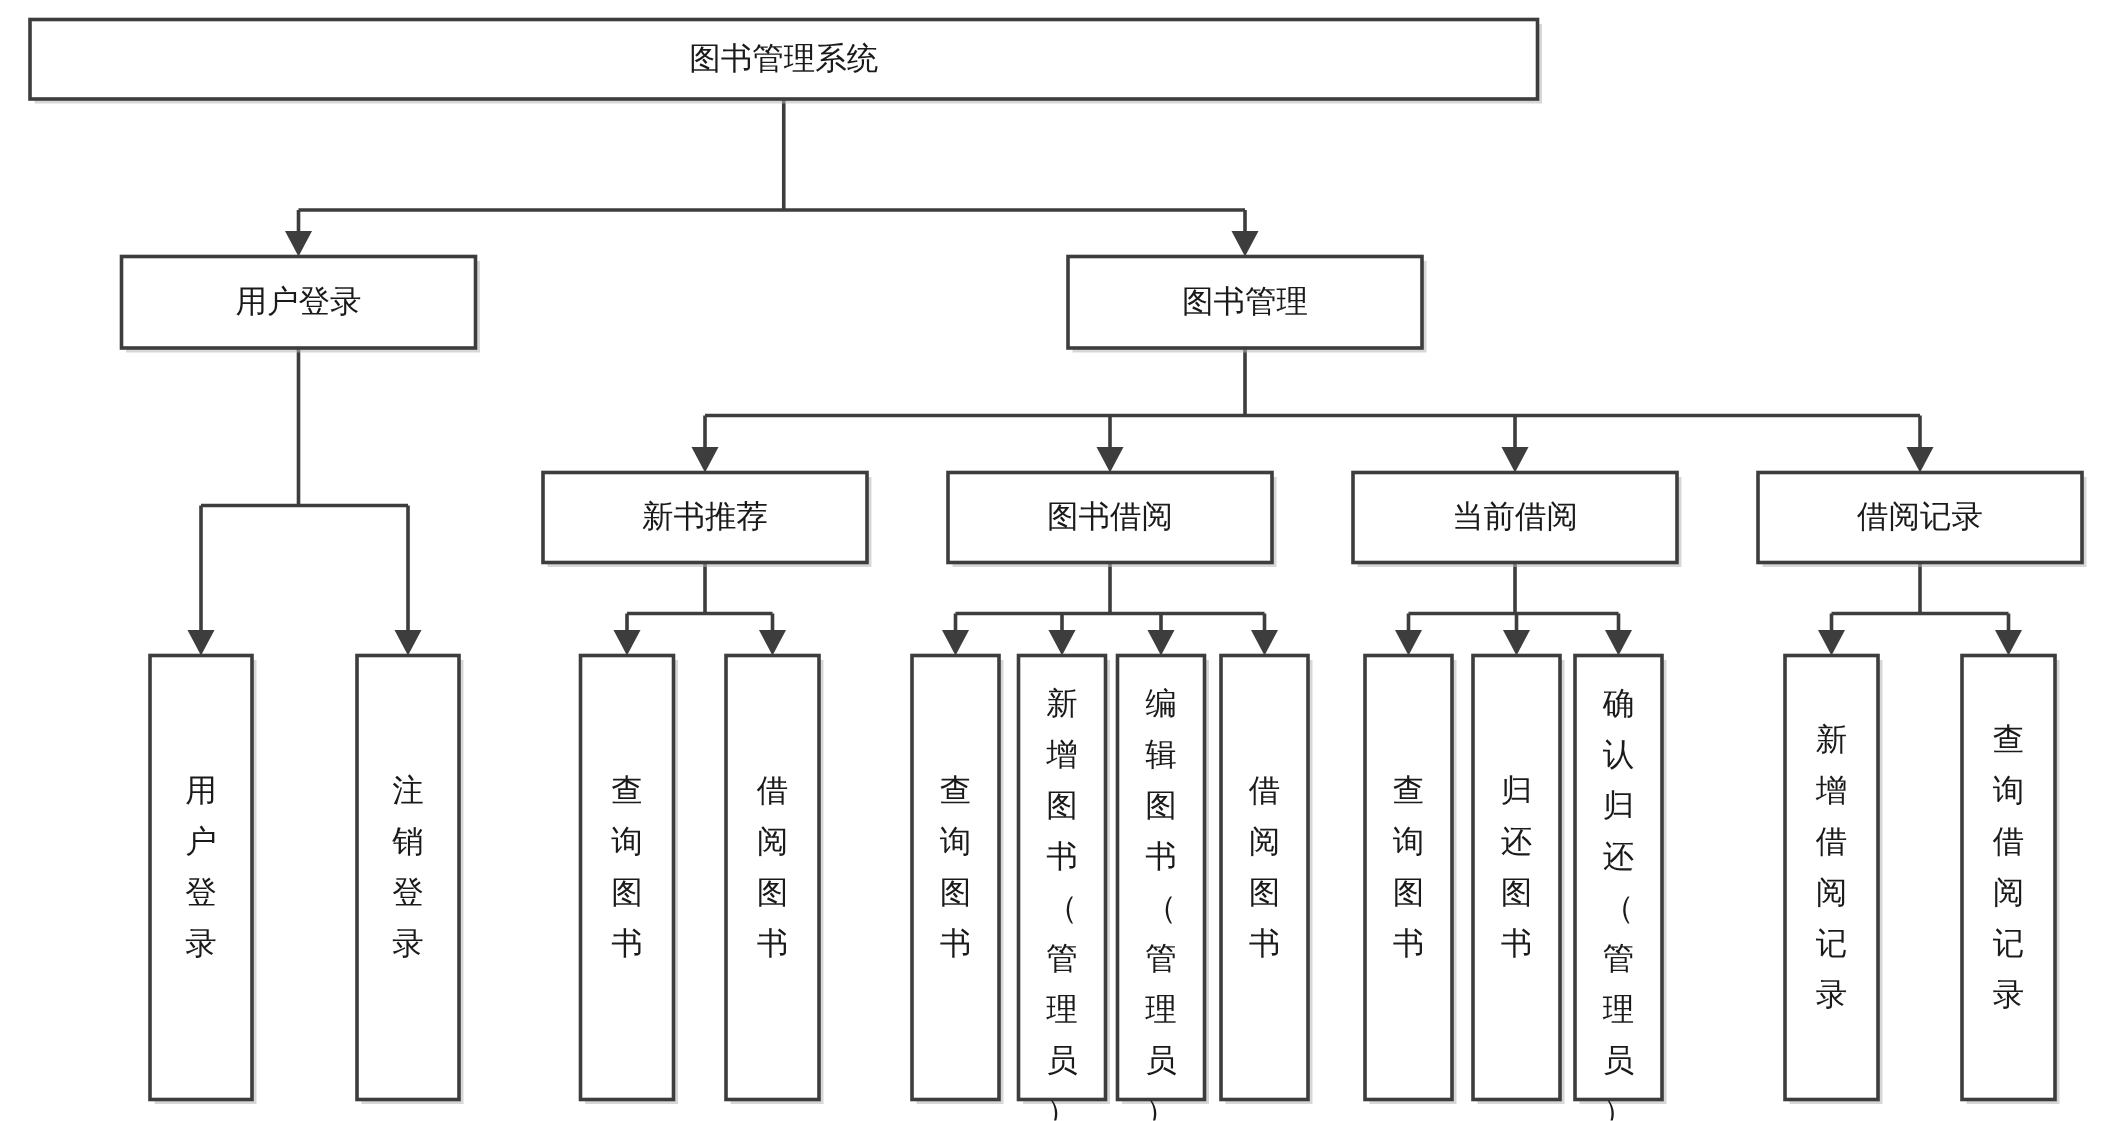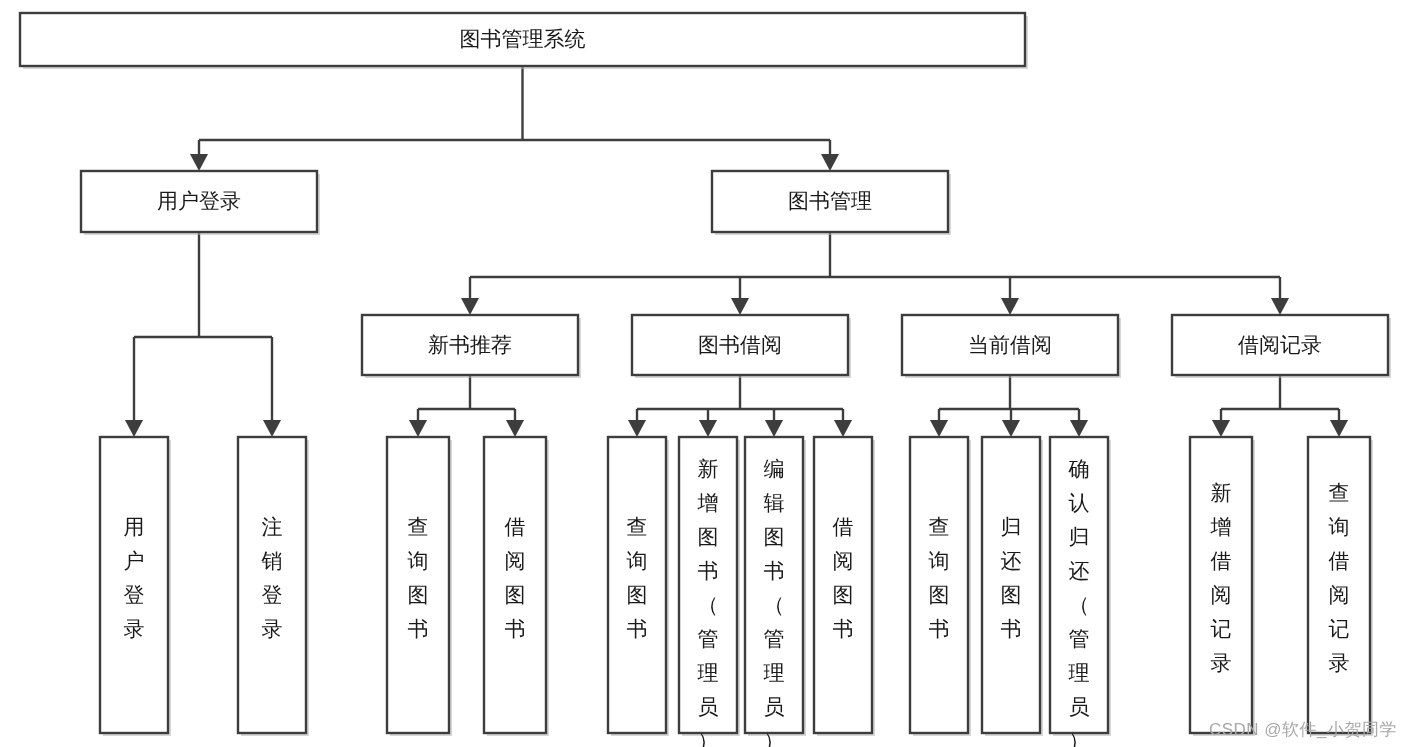--- a/index.html
+++ b/index.html
@@ -235,14 +235,13 @@
           <rect x="1190" y="437" width="62" height="296" class="node-box"></rect>
           <text x="1221" y="500" class="node-label-vert"><tspan x="1221" dy="0">新</tspan><tspan x="1221" dy="34">增</tspan><tspan x="1221" dy="34">借</tspan><tspan x="1221" dy="34">阅</tspan><tspan x="1221" dy="34">记</tspan><tspan x="1221" dy="34">录</tspan></text>
         </g>
         <g>
           <rect x="1311" y="440" width="62" height="296" class="node-shadow"></rect>
           <rect x="1308" y="437" width="62" height="296" class="node-box"></rect>
           <text x="1339" y="500" class="node-label-vert"><tspan x="1339" dy="0">查</tspan><tspan x="1339" dy="34">询</tspan><tspan x="1339" dy="34">借</tspan><tspan x="1339" dy="34">阅</tspan><tspan x="1339" dy="34">记</tspan><tspan x="1339" dy="34">录</tspan></text>
         </g>
       </g>
   </svg>
-  <div class="watermark">CSDN @软件_小贺同学</div>
 </div>
 
 </body></html>

